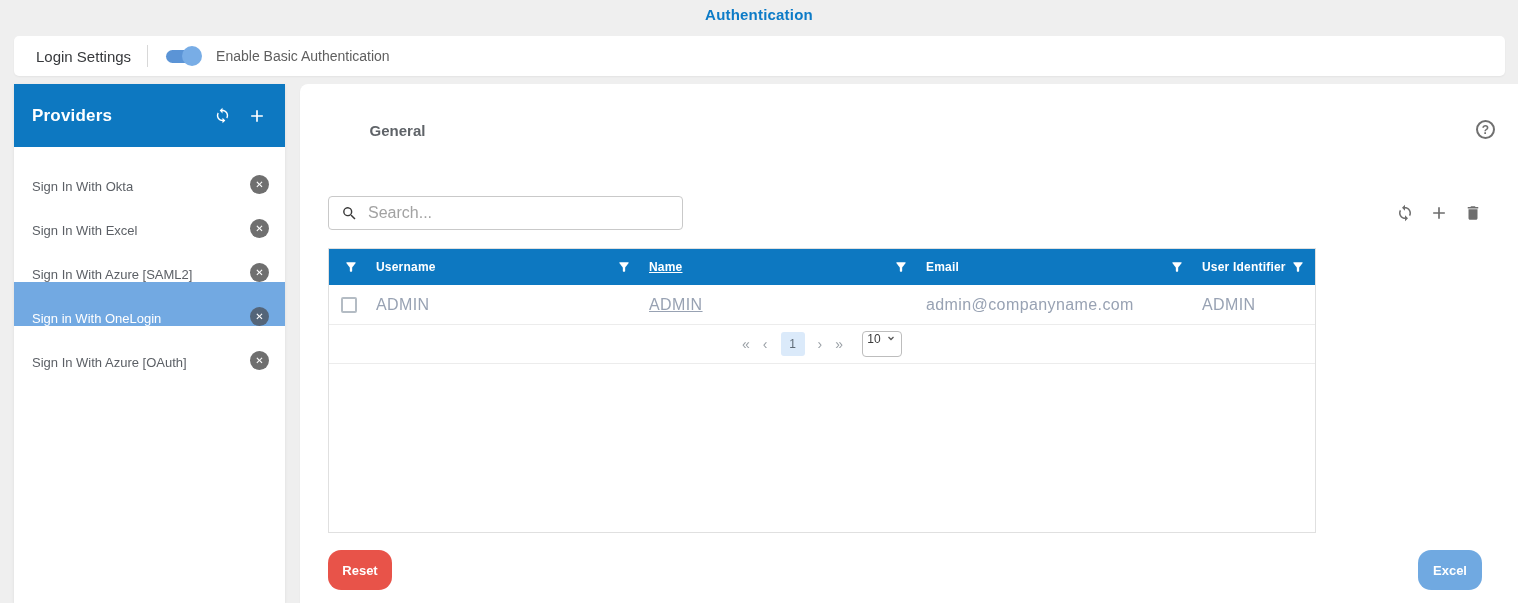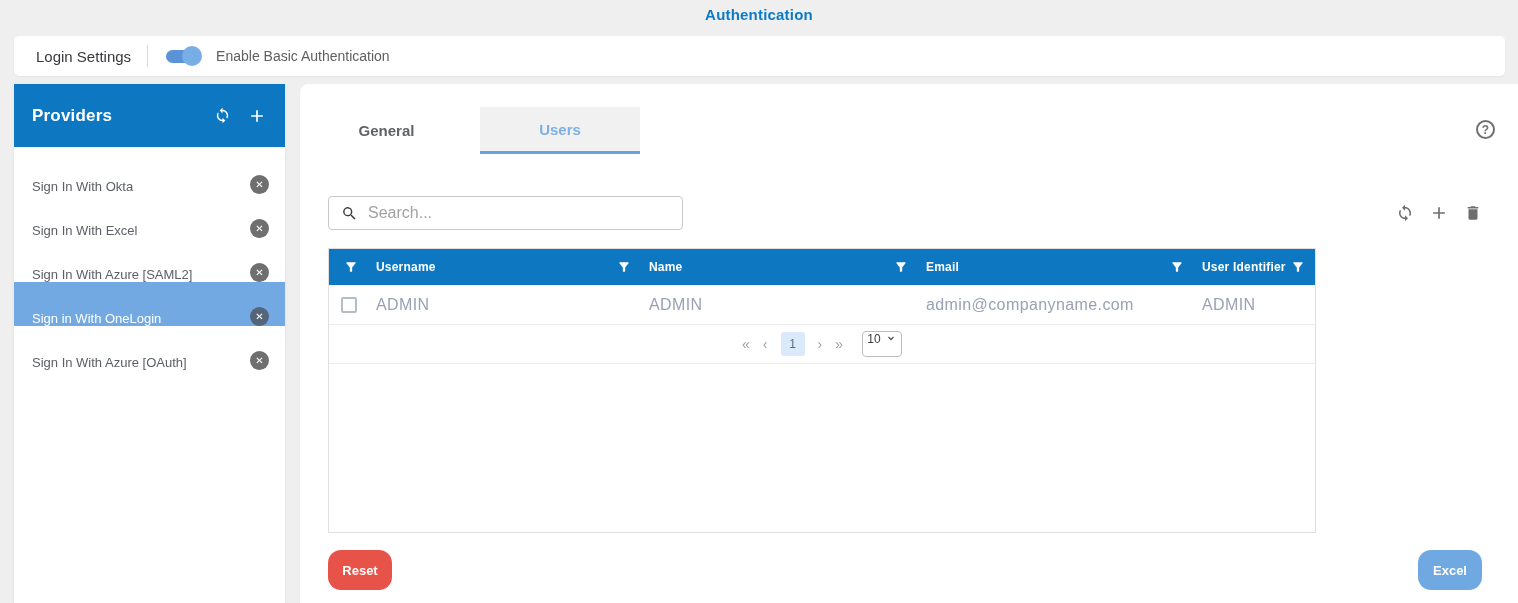--- a/index.html
+++ b/index.html
@@ -40,21 +40,21 @@
   .provider-item.selected{background:var(--accent);color:#fff;}
   .x-circle{width:19px;height:19px;border-radius:50%;background:#6f6f6f;color:#fff;
     display:flex;align-items:center;justify-content:center;font-size:10px;line-height:1;cursor:pointer;flex:0 0 auto;}
   .provider-item.selected .x-circle{background:#546579;}
 
   
   .main{position:absolute;left:300px;top:84px;right:0;bottom:0;background:#fff;
     border-top-left-radius:8px;box-shadow:0 1px 2px rgba(0,0,0,.05);}
   .tab{position:absolute;top:23px;height:47px;display:flex;align-items:center;justify-content:center;
     font-weight:bold;font-size:15px;cursor:pointer;}
-  .tab-general{left:4px;width:165px;color:#5f6368;}
+  .tab-general{left:15px;width:165px;color:#5f6368;}
   .tab-users{left:180px;width:160px;color:#7cb0e7;background:#f1f1f1;border-bottom:3px solid #67a3de;}
   .help-btn{position:absolute;top:36px;right:23px;width:19px;height:19px;border:2px solid #707070;
     border-radius:50%;color:#707070;font-size:12px;font-weight:bold;display:flex;align-items:center;
     justify-content:center;cursor:pointer;}
 
   .toolbar{position:absolute;left:28px;right:36px;top:112px;height:34px;
     display:flex;align-items:center;justify-content:space-between;}
   .search-box{width:355px;height:34px;border:1px solid #c9c9c9;border-radius:4px;
     display:flex;align-items:center;padding:0 12px;gap:10px;background:#fff;}
   .search-box svg{color:#3a3a3a;flex:0 0 auto;}
@@ -64,21 +64,21 @@
   .toolbar-icons{display:flex;align-items:center;gap:15px;color:#6e6e6e;}
   .icon-btn{display:inline-flex;align-items:center;justify-content:center;cursor:pointer;background:none;border:none;color:inherit;padding:0;}
 
   
   .grid{position:absolute;left:28px;top:164px;width:988px;height:285px;border:1px solid #e0e0e0;background:#fff;}
   .grid-header{height:36px;background:var(--primary);display:flex;}
   .th{display:flex;align-items:center;justify-content:space-between;padding:0 10px 0 8px;
     color:#fff;font-size:12px;font-weight:bold;letter-spacing:.2px;}
   .col-select{width:39px;flex:0 0 auto;}
   .col-username{width:273px;flex:0 0 auto;}
-  .col-name{width:277px;flex:0 0 auto;}
+  .col-name{width:277px;flex:0 0 auto;text-decoration:underline;}
   .col-email{width:276px;flex:0 0 auto;}
   .col-uid{flex:1;}
   .filter-icon{flex:0 0 auto;cursor:pointer;}
   .grid-row{height:40px;display:flex;align-items:center;border-bottom:1px solid #ececec;}
   .td{padding-left:8px;font-size:16px;color:#98a2b3;letter-spacing:.4px;}
   .td-select{display:flex;align-items:center;justify-content:center;padding-left:0;}
   .checkbox{width:16px;height:16px;border:2px solid #b4bcc4;border-radius:2px;background:#fff;cursor:pointer;}
   .grid-pager{height:39px;border-bottom:1px solid #ececec;display:flex;align-items:center;justify-content:center;gap:13px;}
   .pg-arrow{color:#9aa0a6;font-size:14px;cursor:pointer;background:none;border:none;font-family:inherit;}
   .pg-page{width:24px;height:24px;background:#dbeafa;border-radius:3px;display:flex;align-items:center;
@@ -143,21 +143,20 @@
       <div class="provider-item">
         <span>Sign In With Azure [OAuth]</span>
         <span class="x-circle">✕</span>
       </div>
     </div>
   </div>
 
   <div class="main">
 
     <div class="tab tab-general">General</div>
-    <div class="tab tab-users">Users</div>
     <div class="help-btn">?</div>
 
     <div class="toolbar">
       <div class="search-box">
         <svg width="17" height="17" viewBox="0 0 24 24" fill="currentColor">
             <path d="M15.5 14h-.79l-.28-.27a6.5 6.5 0 1 0-.7.7l.27.28v.79l5 4.99L20.49 19l-4.99-5zm-6 0A4.5 4.5 0 1 1 14 9.5 4.5 4.5 0 0 1 9.5 14z"></path>
           </svg>
         <input type="text" placeholder="Search..." style="">
       </div>
       <div class="toolbar-icons">

